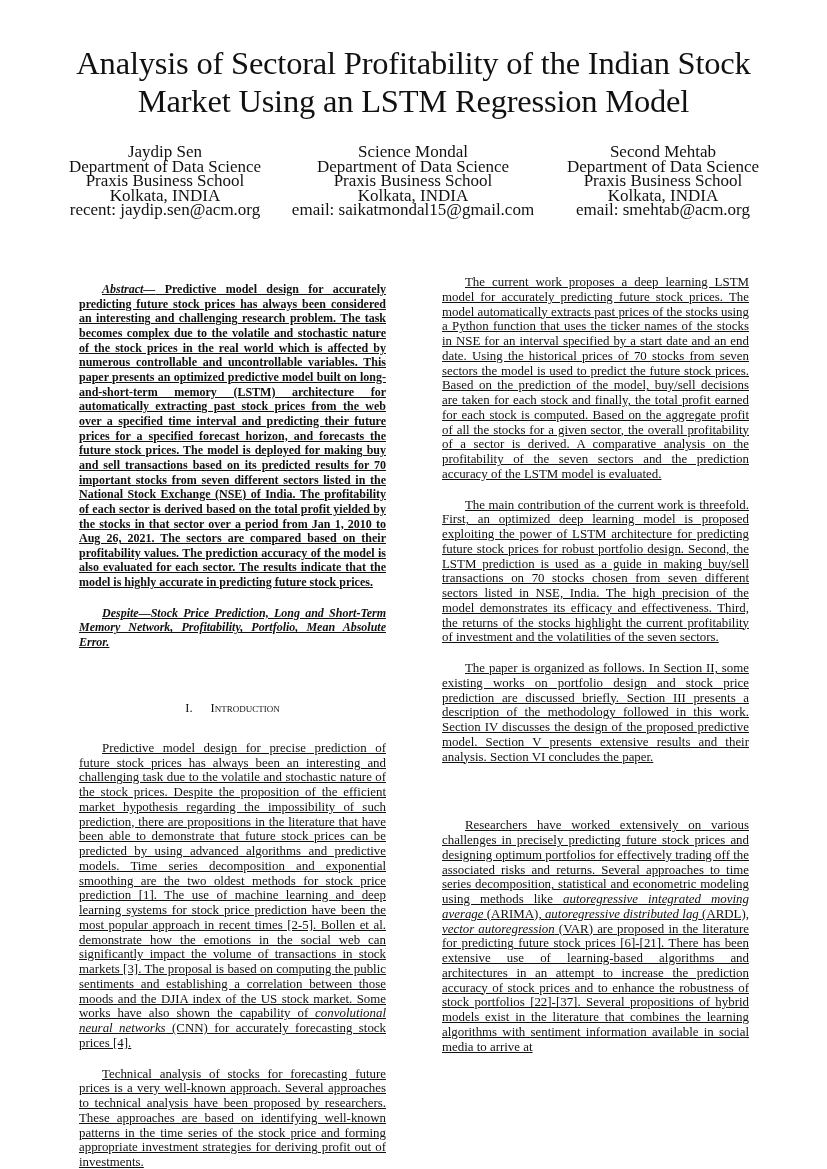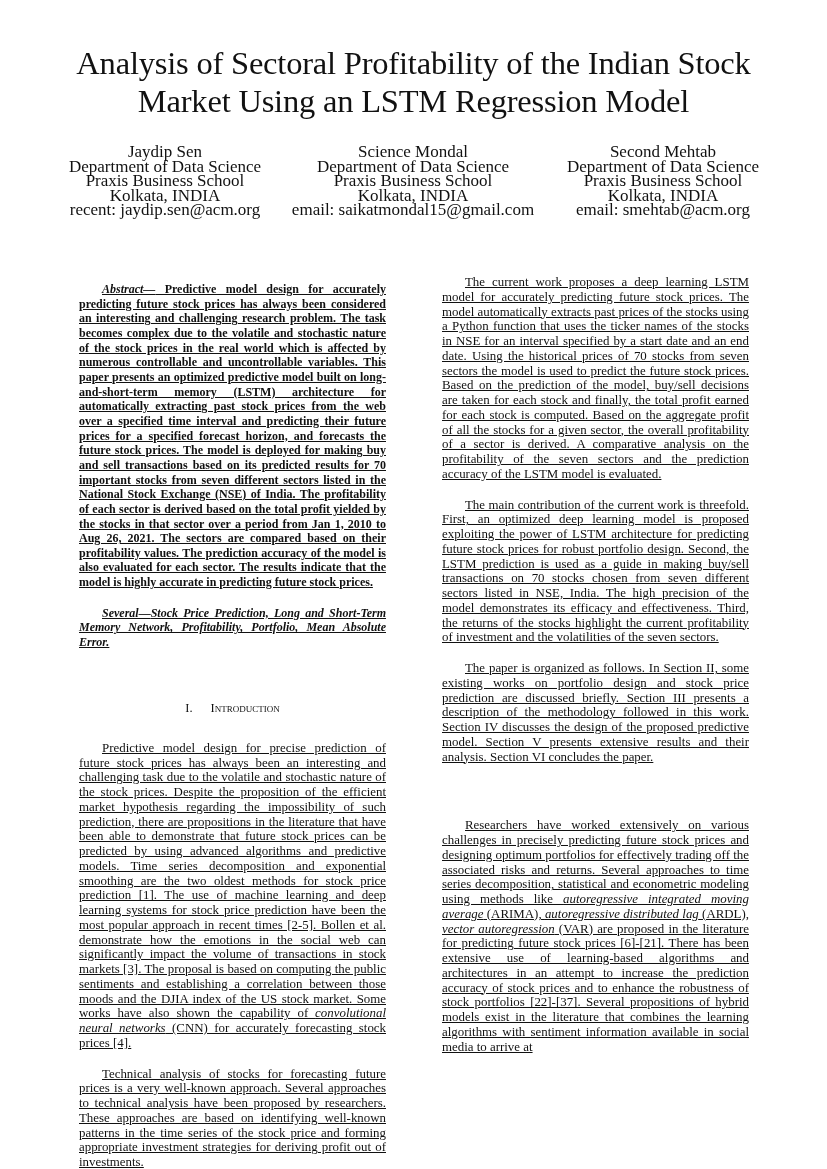--- a/index.html
+++ b/index.html
@@ -135,21 +135,21 @@
       <div>Second Mehtab</div>
       <div>Department of Data Science</div>
       <div>Praxis Business School</div>
       <div>Kolkata, INDIA</div>
       <div>email: smehtab@acm.org</div>
     </div>
   </div>
 
   <div class="col left">
     <p class="abstract"><span class="lead">Abstract—</span><span> Predictive model design for accurately predicting future stock prices has always been considered an interesting and challenging research problem. The task becomes complex due to the volatile and stochastic nature of the stock prices in the real world which is affected by numerous controllable and uncontrollable variables. This paper presents an optimized predictive model built on long-and-short-term memory (LSTM) architecture for automatically extracting past stock prices from the web over a specified time interval and predicting their future prices for a specified forecast horizon, and forecasts the future stock prices.  The model is deployed for making buy and sell transactions based on its predicted results for 70 important stocks from seven different sectors listed in the National Stock Exchange (NSE) of India. The profitability of each sector is derived based on the total profit yielded by the stocks in that sector over a period from Jan 1, 2010 to Aug 26, 2021. The sectors are compared based on their profitability values. The prediction accuracy of the model is also evaluated for each sector. The results indicate that the model is highly accurate in predicting future stock prices.</span></p>
-    <p class="keywords"><span>Several—</span><span>Stock Price Prediction, Long and Short-Term Memory Network, Profitability, Portfolio, Mean Absolute Error.</span></p>
+    <p class="keywords"><span>Despite—</span><span>Stock Price Prediction, Long and Short-Term Memory Network, Profitability, Portfolio, Mean Absolute Error.</span></p>
 
     <div class="gap-before-intro"></div>
     <h2 class="section-heading"><span class="num">I.</span><span class="sc">Introduction</span></h2>
     <div class="gap-after-heading"></div>
 
     <p><span>Predictive model design for precise prediction of future stock prices has always been an interesting and challenging task due to the volatile and stochastic nature of the stock prices. Despite the proposition of the efficient market hypothesis regarding the impossibility of such prediction, there are propositions in the literature that have been able to demonstrate that future stock prices can be predicted by using advanced algorithms and predictive models. Time series decomposition and exponential smoothing are the two oldest methods for stock price prediction [1]. The use of machine learning and deep learning systems for stock price prediction have been the most popular approach in recent times [2-5]. Bollen et al. demonstrate how the emotions in the social web can significantly impact the volume of transactions in stock markets [3]. The proposal is based on computing the public sentiments and establishing a correlation between those moods and the DJIA index of the US stock market. Some works have also shown the capability of </span><em>convolutional neural networks</em><span> (CNN) for accurately forecasting stock prices [4].</span></p>
     <p style="margin-top:9px"><span>Technical analysis of stocks for forecasting future prices is a very well-known approach. Several approaches to technical analysis have been proposed by researchers. These approaches are based on identifying well-known patterns in the time series of the stock price and forming appropriate investment strategies for deriving profit out of investments.</span></p>
   </div>
 
   <div class="col right">

